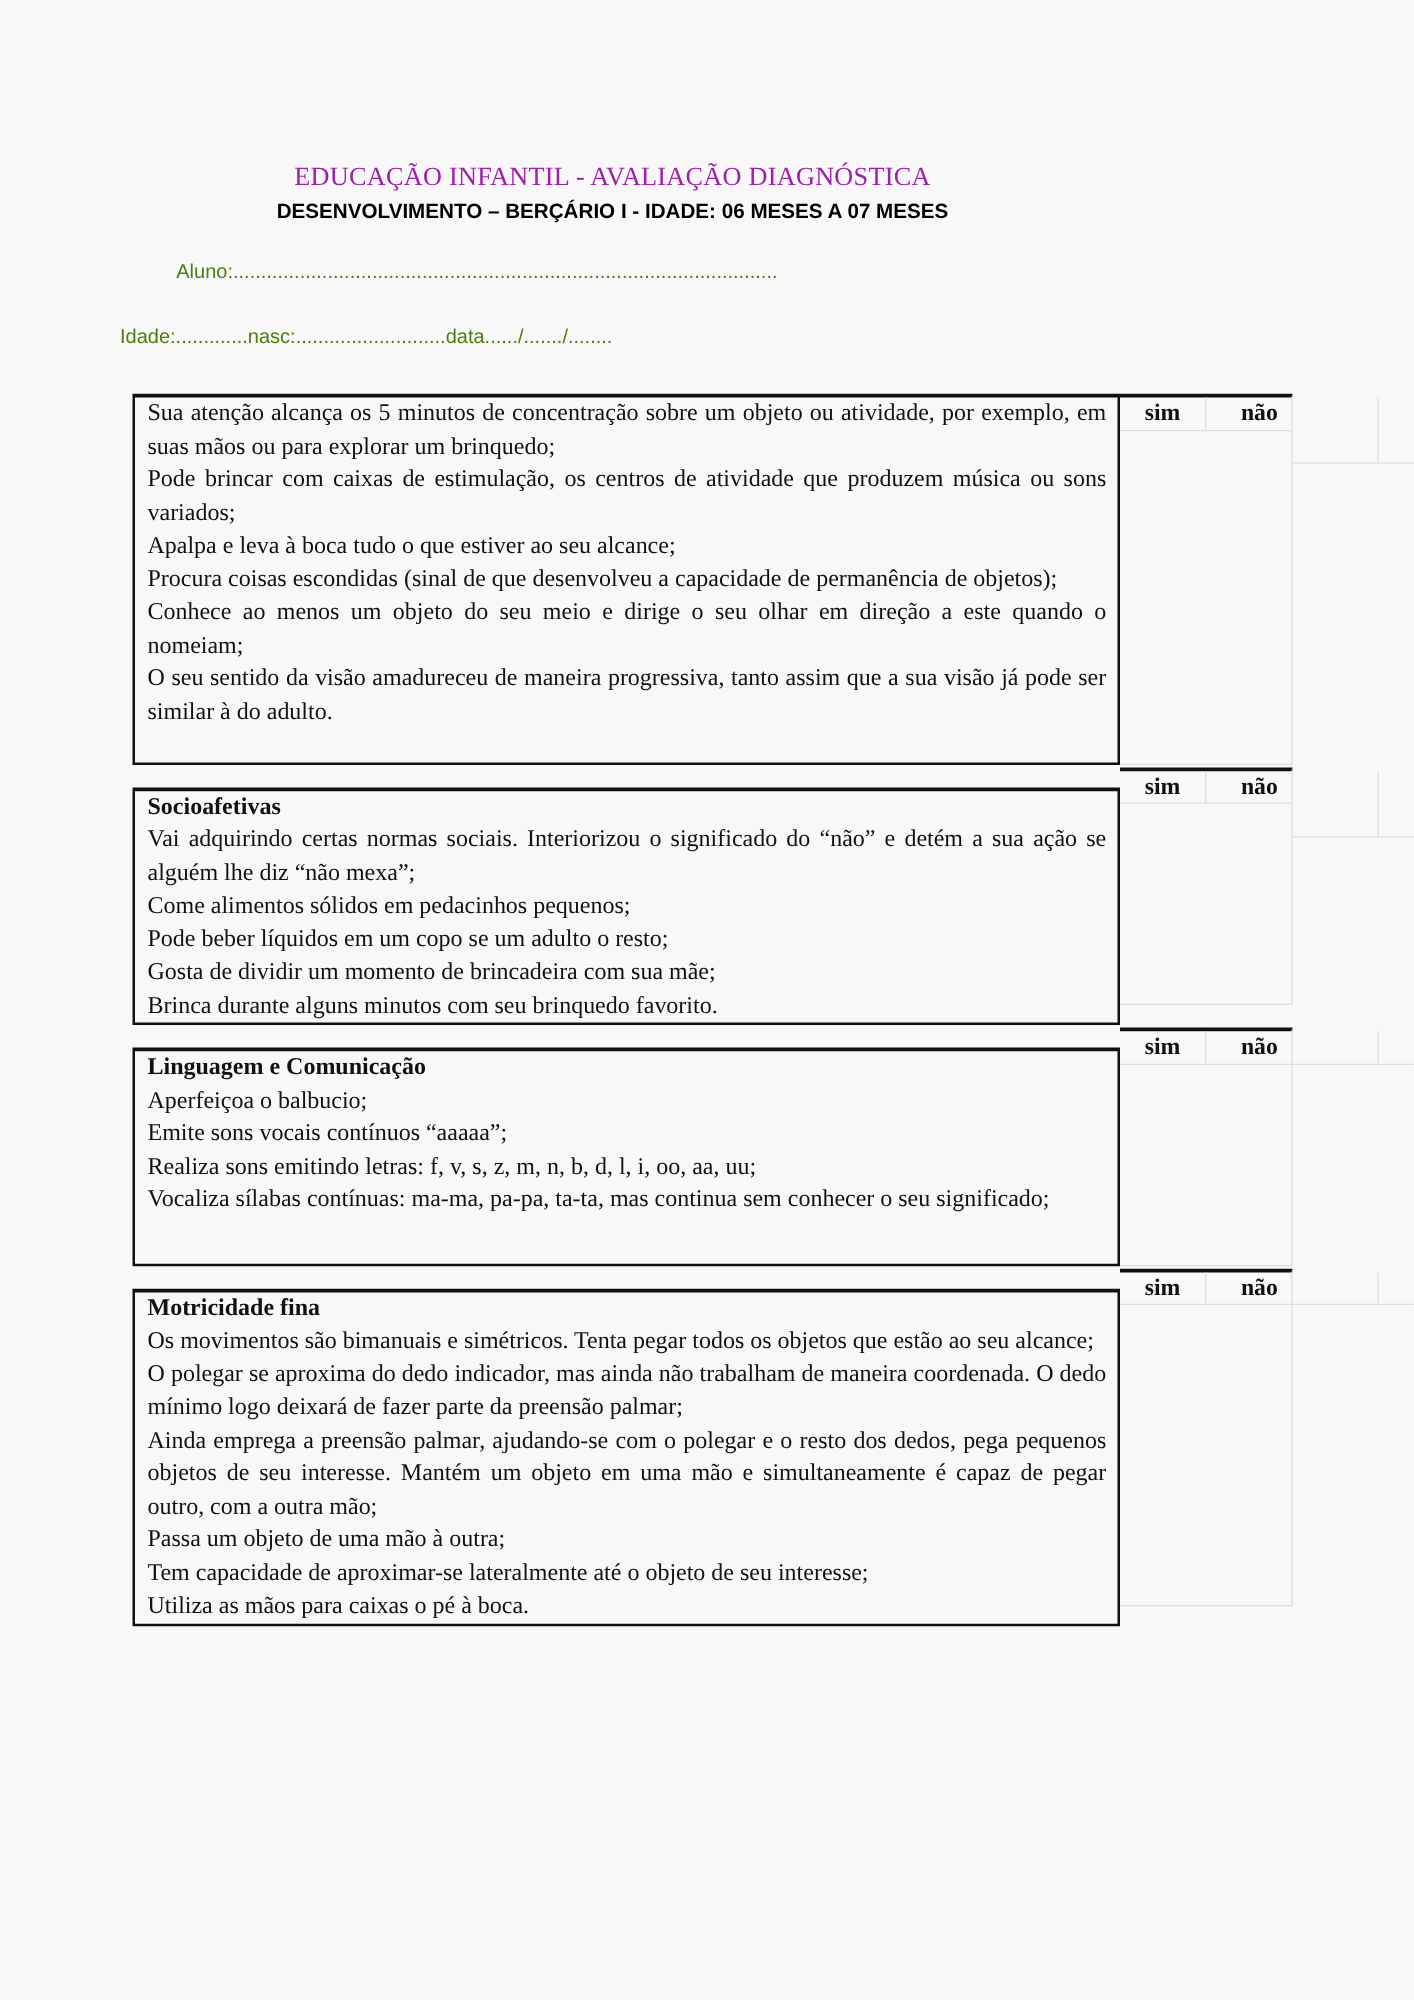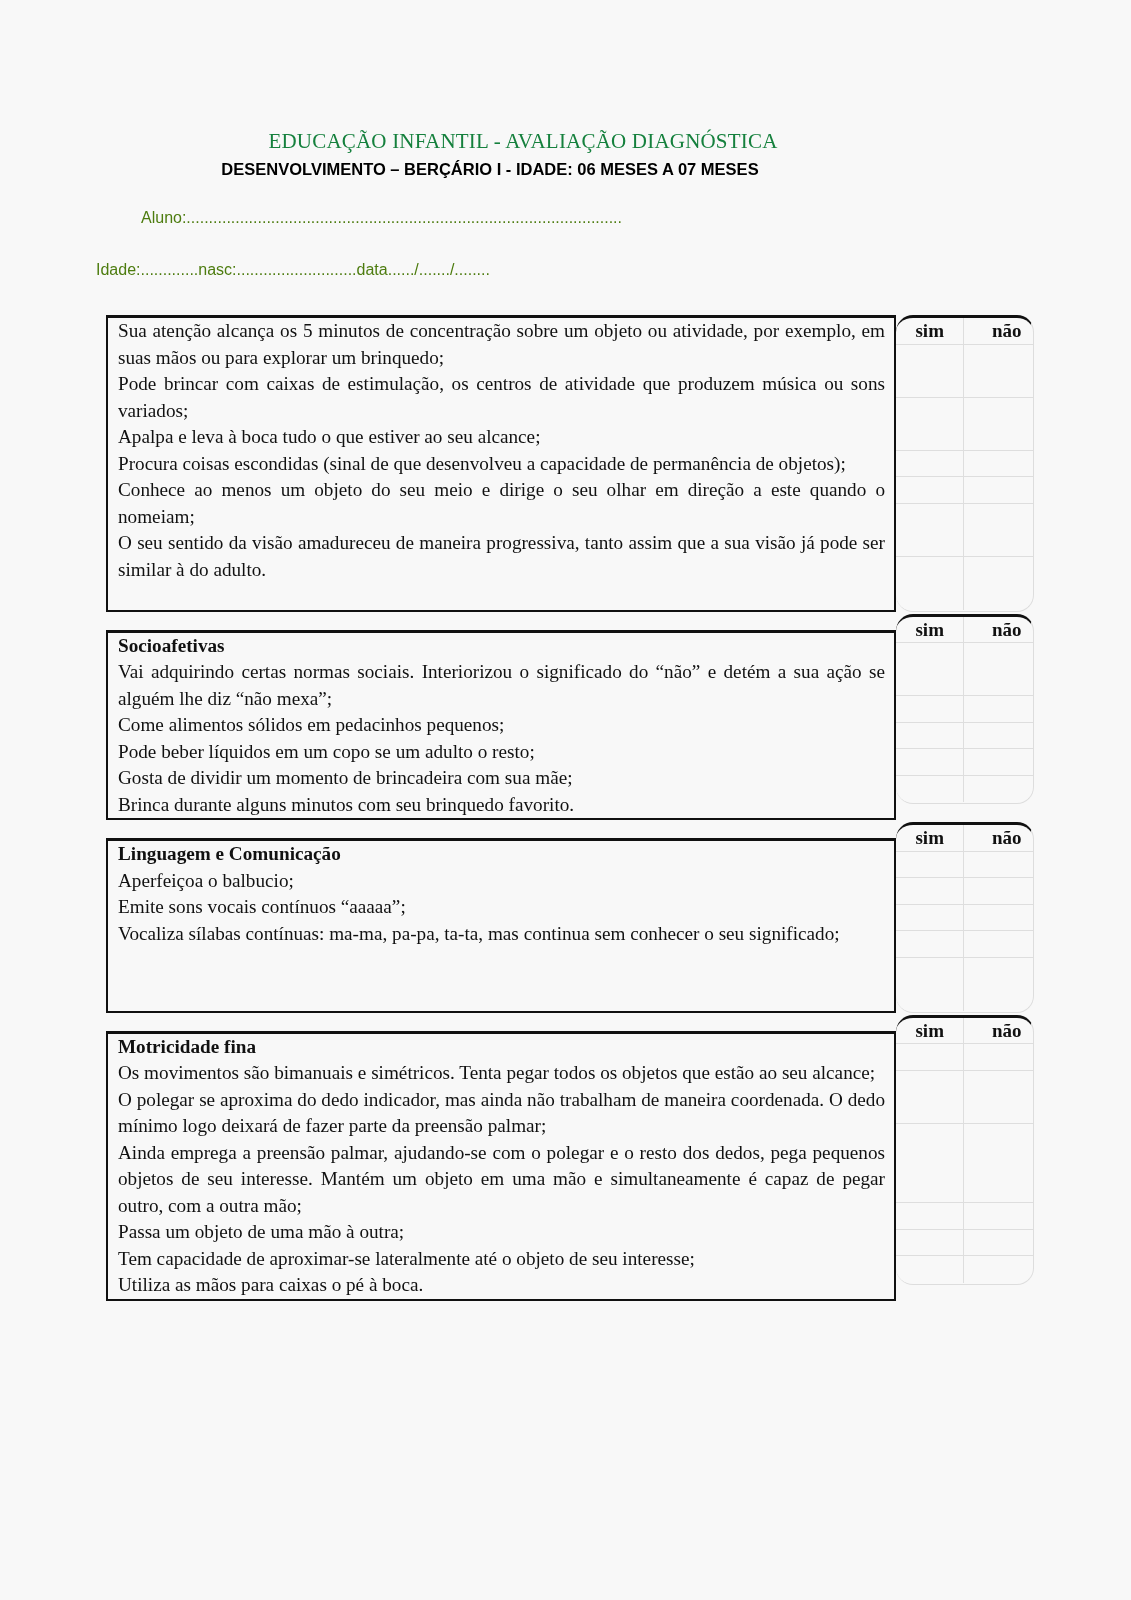--- a/index.html
+++ b/index.html
@@ -8,22 +8,21 @@
     background: #f8f8f8;
     position: relative;
     overflow: hidden;
     color: #111;
   }
   .title {
     position: absolute; left: 0; width: 980px; top: 129px;
     text-align: center;
     font-family: "Liberation Serif", serif;
     font-size: 21px; letter-spacing: 0.2px;
-    color: #15803d;
-    padding-left: 33px;
+    color: #a21caf;
   }
   .subtitle {
     position: absolute; left: 0; width: 980px; top: 160px;
     text-align: center;
     font-family: "Liberation Sans", sans-serif;
     font-weight: bold; font-size: 16.5px;
     color: #000000;
   }
   .field-line {
     position: absolute;
@@ -50,21 +49,21 @@
     padding: 0 9px 0 10px;
     background: #f8f8f8;
   }
   .section + .section .left { margin-top: 18px; }
   .right {
     width: 138px;
     box-sizing: border-box;
     border-top: 3px solid #111;
     border-bottom: 1px solid #ddd;
     border-right: 1px solid #ddd;
-    display: flex; flex-direction: column; border-radius: 17px;
+    display: flex; flex-direction: row;
   }
   .section + .section .right { margin-top: 2px; }
   .row {
     font-family: "Liberation Serif", serif;
     font-size: 19.2px; line-height: 26.5px;
     text-align: justify;
   }
   .row.head { font-weight: bold; }
   .rrow {
     display: flex;
@@ -165,20 +164,21 @@
           <div class="cell"></div>
           <div class="cell"></div>
         </div>
       </div>
     </div>
     <div class="section">
       <div class="left">
         <div class="row head">Linguagem e Comunicação</div>
         <div class="row">Aperfeiçoa o balbucio;</div>
         <div class="row">Emite sons vocais contínuos “aaaaa”;</div>
+        <div class="row">Realiza sons emitindo letras: f, v, s, z, m, n, b, d, l, i, oo, aa, uu;</div>
         <div class="row">Vocaliza sílabas contínuas: ma-ma, pa-pa, ta-ta, mas continua sem conhecer o seu significado;</div>
       </div>
       <div class="right" style="height: 190.5px;">
         <div class="rrow" style="height: 26.5px;">
           <div class="cell">sim</div>
           <div class="cell">não</div>
         </div>
         <div class="rrow" style="height: 26.5px;">
           <div class="cell"></div>
           <div class="cell"></div>

